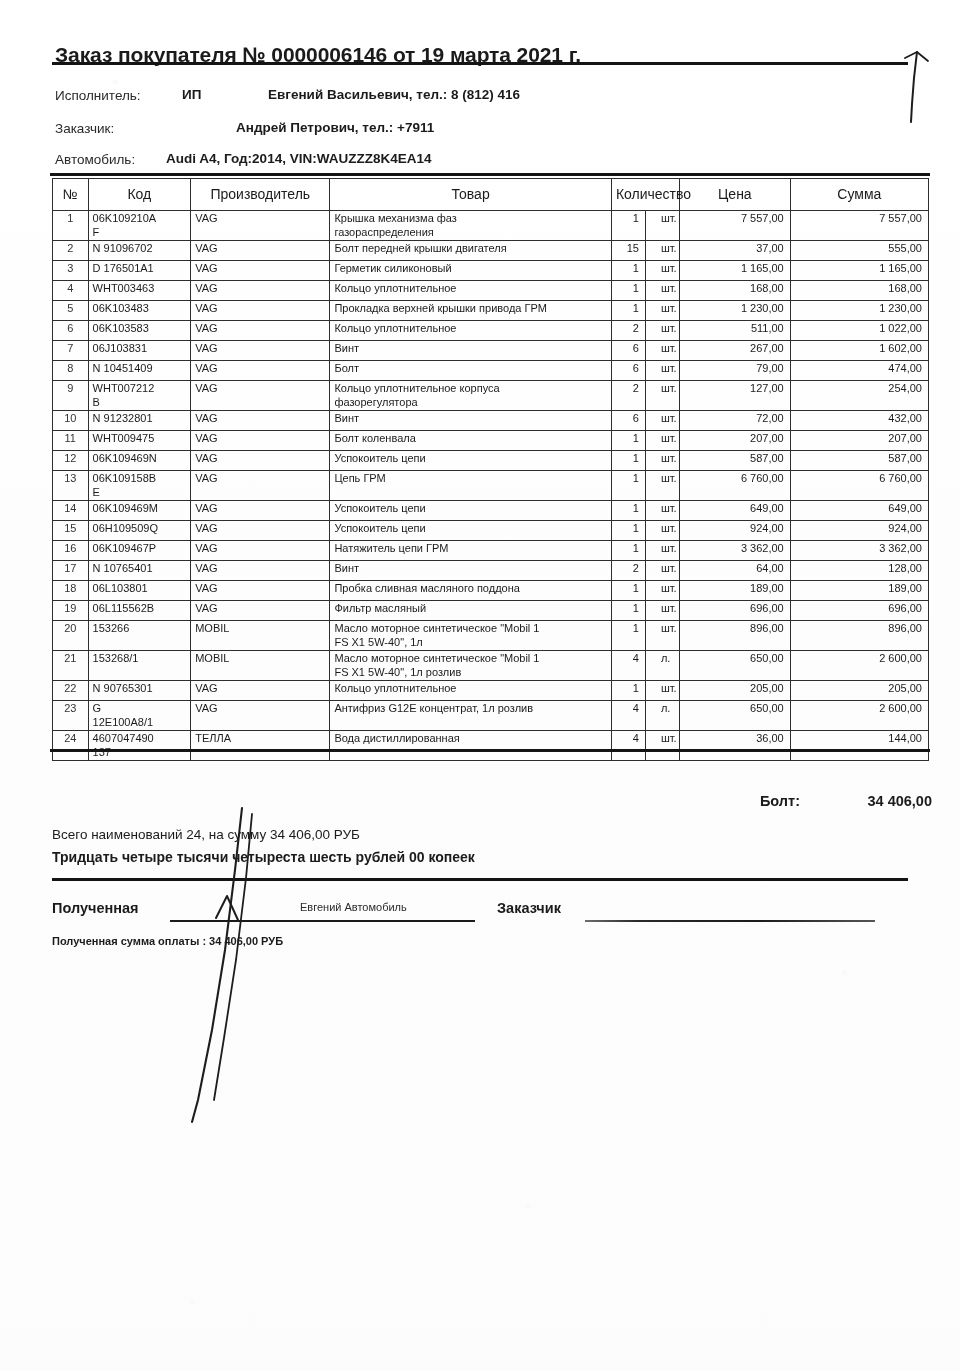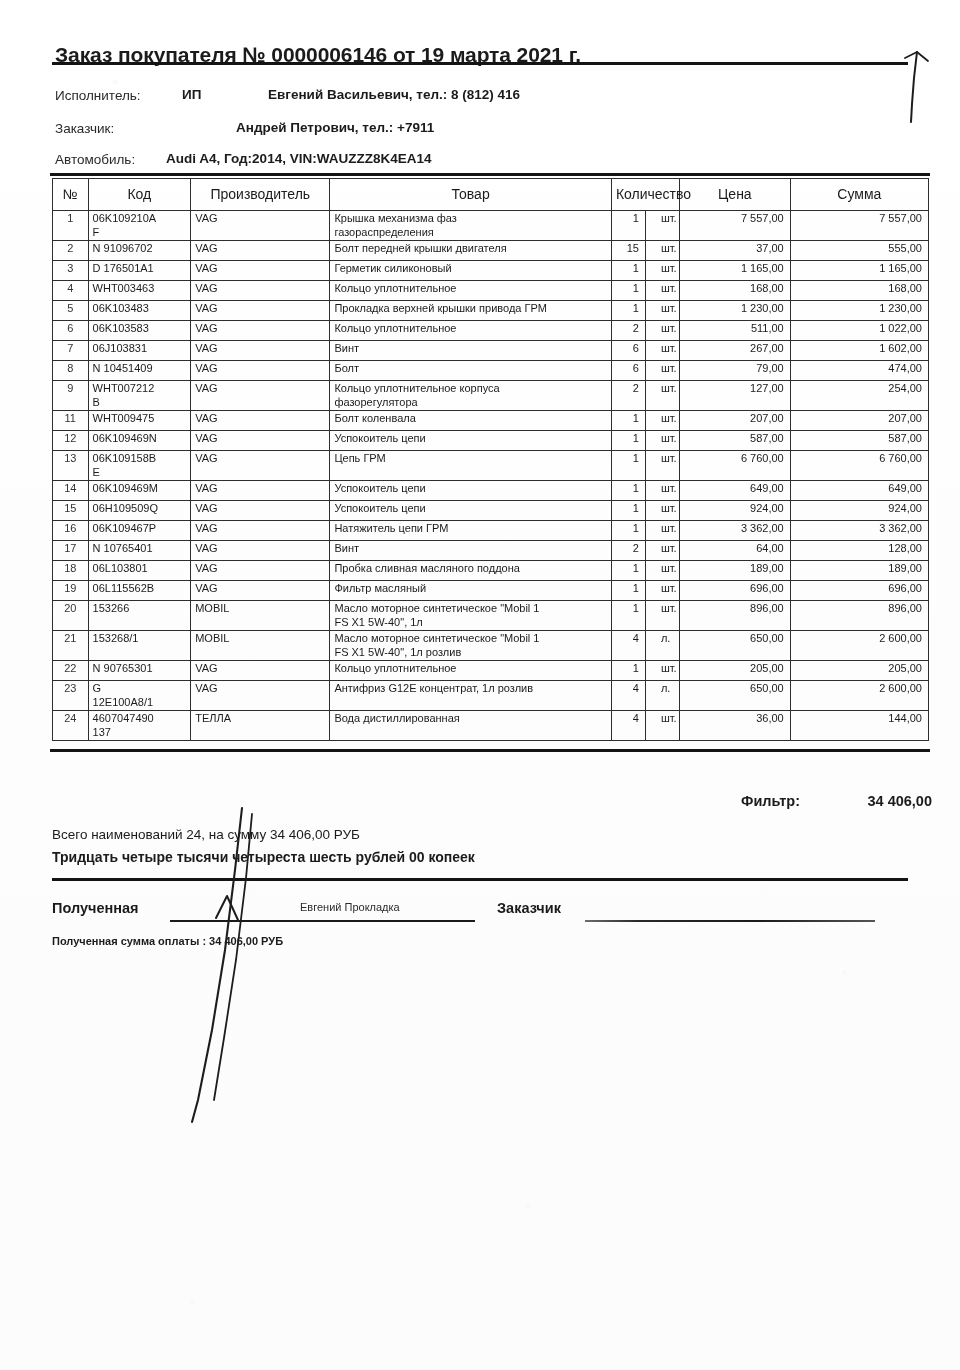--- a/index.html
+++ b/index.html
@@ -251,20 +251,30 @@
 B</td>
           <td class="c-maker">VAG</td>
           <td class="c-good wrapcode">Кольцо уплотнительное корпуса
 фазорегулятора</td>
           <td class="c-qty">2</td>
           <td class="c-unit">шт.</td>
           <td class="c-price">127,00</td>
           <td class="c-sum">254,00</td>
         </tr>
         <tr>
+          <td class="c-num">10</td>
+          <td class="c-code">N  91232801</td>
+          <td class="c-maker">VAG</td>
+          <td class="c-good">Винт</td>
+          <td class="c-qty">6</td>
+          <td class="c-unit">шт.</td>
+          <td class="c-price">72,00</td>
+          <td class="c-sum">432,00</td>
+        </tr>
+        <tr>
           <td class="c-num">11</td>
           <td class="c-code">WHT009475</td>
           <td class="c-maker">VAG</td>
           <td class="c-good">Болт коленвала</td>
           <td class="c-qty">1</td>
           <td class="c-unit">шт.</td>
           <td class="c-price">207,00</td>
           <td class="c-sum">207,00</td>
         </tr>
         <tr>
@@ -400,31 +410,31 @@
           <td class="c-qty">4</td>
           <td class="c-unit">шт.</td>
           <td class="c-price">36,00</td>
           <td class="c-sum">144,00</td>
         </tr>
       </tbody>
   </table>
 
   <div class="tbl-rule-bot"></div>
 
-  <div class="total-label">Фильтр:</div>
+  <div class="total-label">Болт:</div>
   <div class="total-value">34 406,00</div>
 
   <div class="summary-line">Всего наименований 24, на сумму 34 406,00 РУБ</div>
   <div class="summary-words">Тридцать четыре тысячи четыреста шесть рублей 00 копеек</div>
 
   <div class="footer-rule"></div>
 
   <div class="sig-exec-label">Полученная</div>
   <div class="sig-exec-line"></div>
-  <div class="sig-exec-name">Евгений Прокладка</div>
+  <div class="sig-exec-name">Евгений Автомобиль</div>
 
   <div class="sig-cust-label">Заказчик</div>
   <div class="sig-cust-line"></div>
 
   <div class="paid-line">Полученная сумма оплаты : 34 406,00 РУБ</div>
 
   <svg class="ink" style="left:180px; top:800px;" width="130" height="330" viewBox="0 0 130 330">
     <path d="M62 8 L55 70 L45 150 L32 230 L18 300 L12 322" stroke="#1d1d1d" stroke-width="2.1" fill="none" stroke-linecap="round"></path>
     <path d="M72 14 L66 78 L56 160 L44 238 L34 300" stroke="#1d1d1d" stroke-width="1.8" fill="none" stroke-linecap="round"></path>
     <path d="M36 118 L47 96 L58 120" stroke="#1d1d1d" stroke-width="2.0" fill="none" stroke-linecap="round" stroke-linejoin="round"></path>

